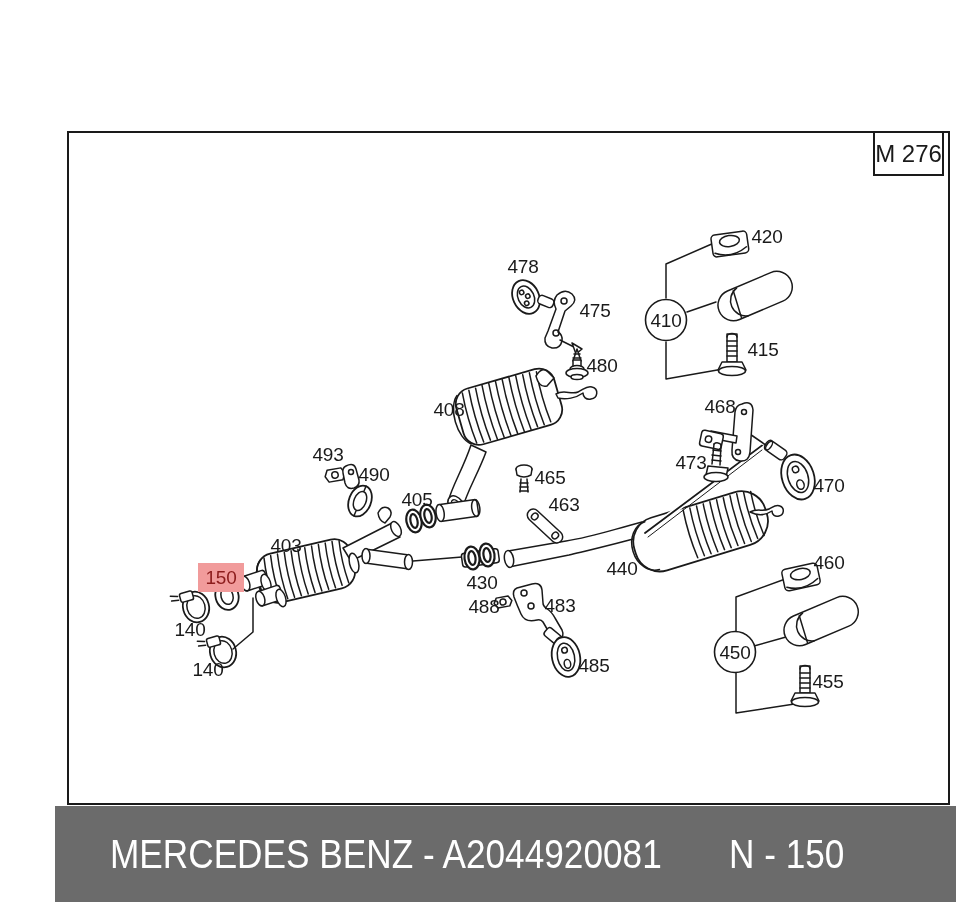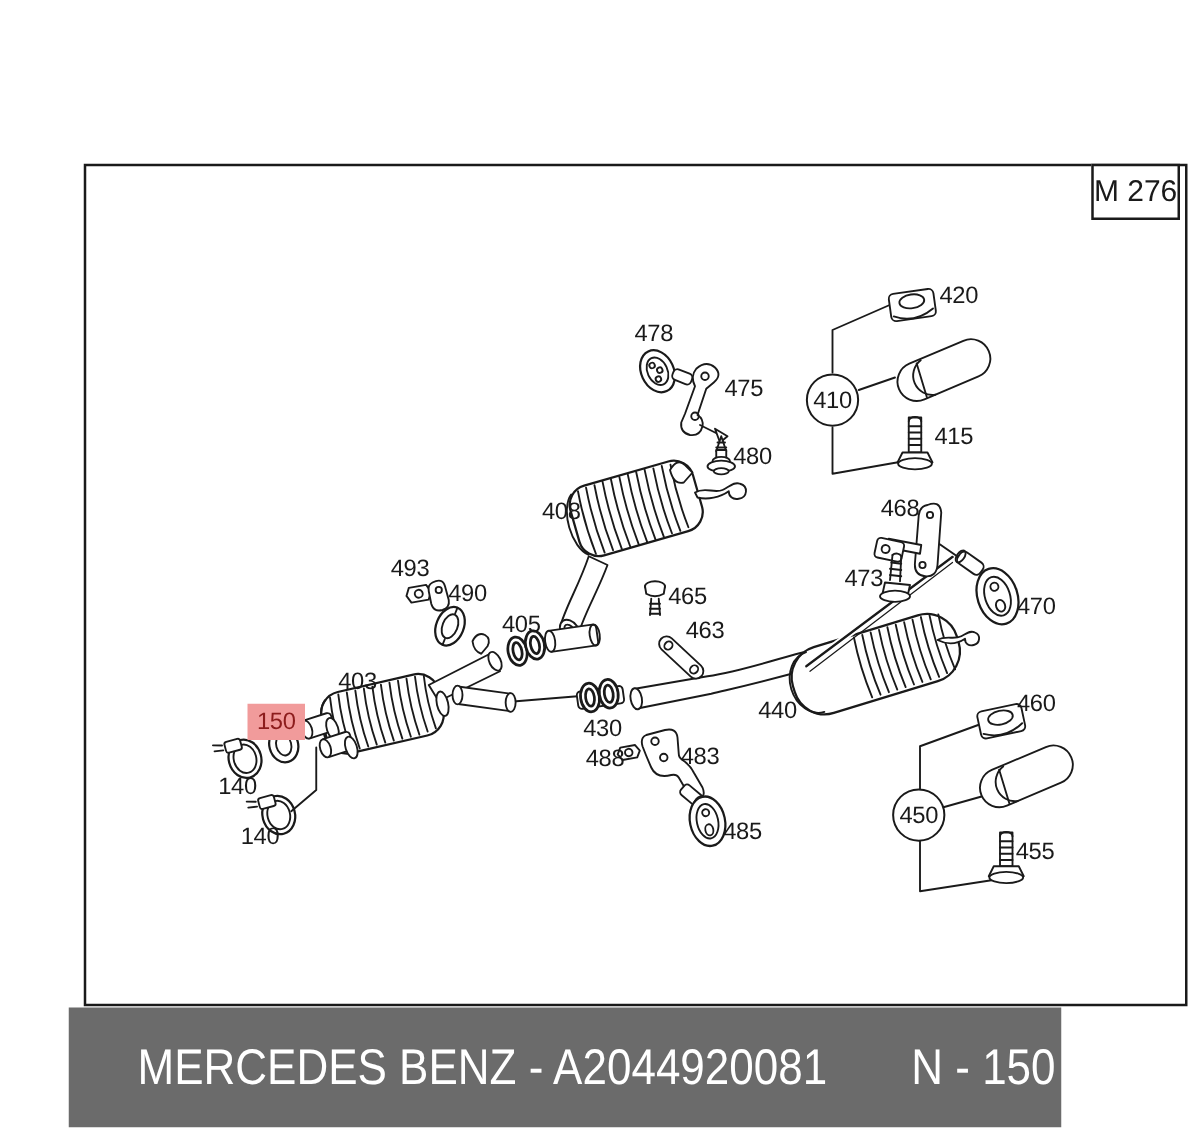--- a/index.html
+++ b/index.html
@@ -5,21 +5,21 @@
   html,body{margin:0;padding:0;background:#ffffff;}
   body{width:956px;height:902px;position:relative;overflow:hidden;
        font-family:"Liberation Sans",sans-serif;}
   .frame{position:absolute;left:67px;top:131px;width:883px;height:674px;
          border:2px solid #1a1a1a;box-sizing:border-box;background:#fff;}
   .engine-tag{position:absolute;left:873px;top:131px;width:71px;height:45px;
          border:2px solid #1a1a1a;box-sizing:border-box;background:#fff;
          display:flex;align-items:center;justify-content:center;
          font-size:24px;color:#1a1a1a;z-index:5;}
   svg.art{position:absolute;left:0;top:0;z-index:3;}
-  .footer{position:absolute;left:55px;top:806px;width:794px;height:96px;
+  .footer{position:absolute;left:55px;top:806px;width:901px;height:96px;
           background:#6b6b6b;z-index:6;}
   .footer span{position:absolute;top:0;height:100%;display:flex;align-items:center;
           color:#fff;font-size:40px;white-space:nowrap;
           transform:scaleX(0.88);transform-origin:0 50%;}
   .f-left{left:55px;}
   .f-right{left:674px;}
   #labels-layer text{font:19px "Liberation Sans",sans-serif;letter-spacing:-0.3px;}
 </style>
 </head>
 <body>

